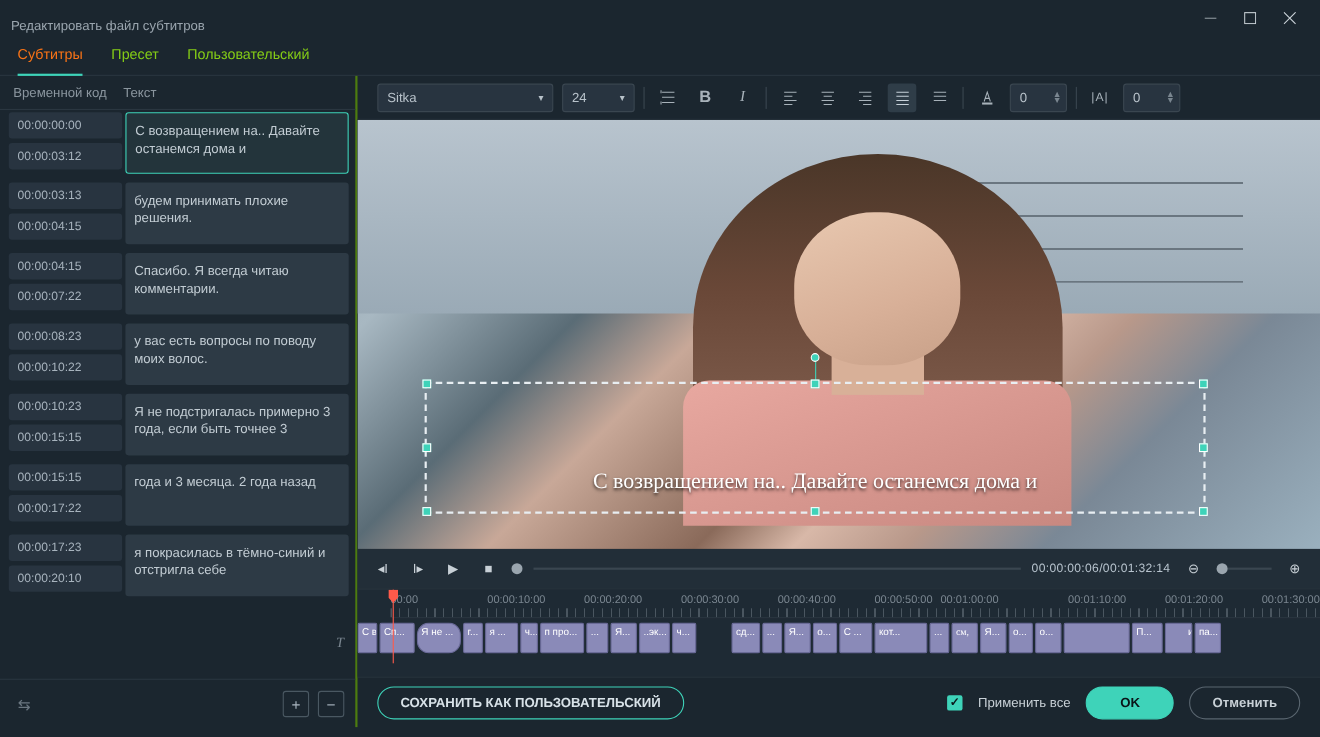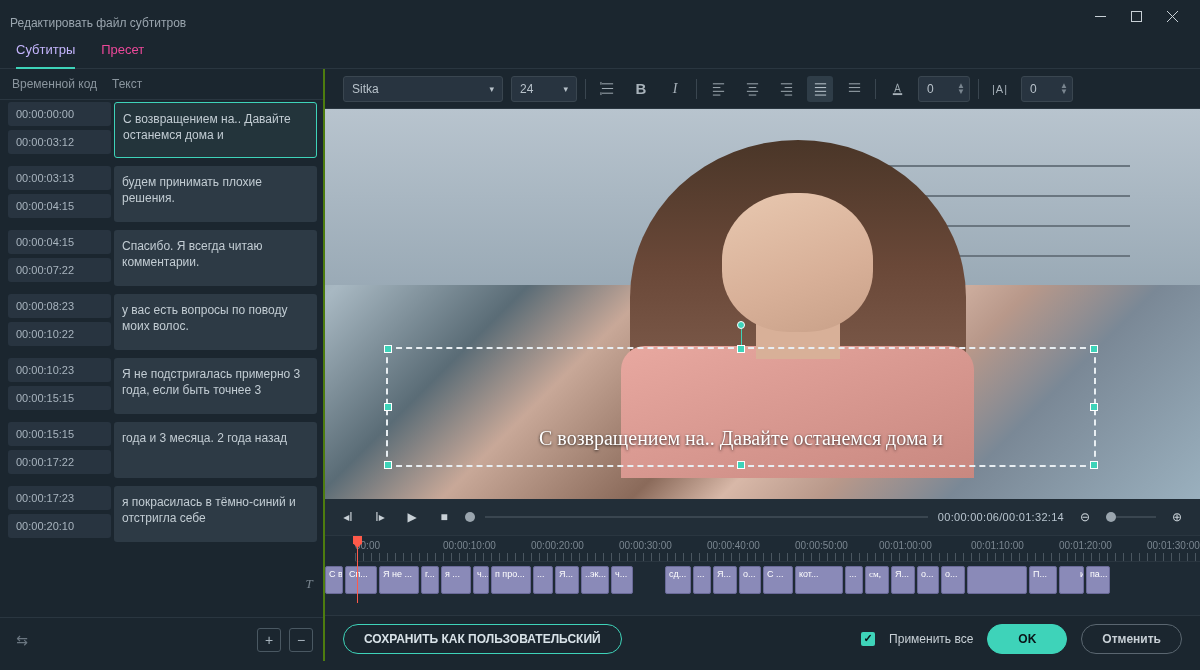--- a/index.html
+++ b/index.html
@@ -1,22 +1,22 @@
 <!DOCTYPE html>
 <html><head>
 <meta charset="utf-8">
 <style>
 *{box-sizing:border-box;margin:0;padding:0;font-family:-apple-system,Segoe UI,sans-serif;-webkit-user-select:none}
 body{background:#1b262f;color:#c8d0d6;font-size:12px;overflow:hidden;width:1200px;height:670px}
 .titlebar{height:30px;display:flex;align-items:flex-end;padding:0 10px;color:#9aa5ae}
 .titlebar .spacer{flex:1}
 .win-btn{width:36px;height:28px;display:flex;align-items:center;justify-content:center;cursor:pointer}
 .tabs{display:flex;gap:26px;padding:6px 16px 0;border-bottom:1px solid #2a3640}
-.tab{padding:6px 0 10px;color:#ec4899;cursor:pointer;font-size:13px}
-.tab.active{color:#c4b5fd;border-bottom:2px solid #3ed3b9;margin-bottom:-1px}
+.tab{padding:6px 0 10px;color:#84cc16;cursor:pointer;font-size:13px}
+.tab.active{color:#f97316;border-bottom:2px solid #3ed3b9;margin-bottom:-1px}
 .main{display:flex;height:592px}
 .left{width:325px;border-right:2px solid #4d7c0f;display:flex;flex-direction:column}
 .cols{display:flex;padding:8px 12px;color:#8a959e;font-size:12px;border-bottom:1px solid #2a3640}
 .cols .c1{width:100px}
 .list{flex:1;overflow:auto;padding-right:2px}
 .list::-webkit-scrollbar{width:8px;background:#1b262f}
 .list::-webkit-scrollbar-thumb{background:#3a4650;border-radius:4px}
 .entry{display:flex;padding:0 4px 4px 8px}
 .tc-col{width:106px;display:flex;flex-direction:column}
 .tc{background:#283440;color:#a8b4be;font-size:11px;padding:6px 8px;border-radius:3px;margin:2px 3px 2px 0}
@@ -95,20 +95,21 @@
   <div class="win-btn">
       <svg width="11" height="11" viewBox="0 0 11 11">
         <path d="M0 0L11 11M11 0L0 11" stroke="#c8d0d6"></path>
       </svg>
     </div>
 </div>
 
 <div class="tabs">
   <div class="tab active">Субтитры</div>
   <div class="tab">Пресет</div>
+  <div class="tab">Пользовательский</div>
 </div>
 
 <div class="main">
   <div class="left">
     <div class="cols">
       <div class="c1">Временной код</div>
       <div>Текст</div>
     </div>
     <div class="list" id="sub-list">
         <div class="entry">
@@ -275,29 +276,29 @@
     <div class="timeline">
       <div class="track-lbl">T</div>
       <div class="ruler" id="ruler">
           <div class="ruler-ticks"></div>
           <div class="ruler-lbl" style="left: 0px;">00:00</div>
           <div class="ruler-lbl" style="left: 88px;">00:00:10:00</div>
           <div class="ruler-lbl" style="left: 176px;">00:00:20:00</div>
           <div class="ruler-lbl" style="left: 264px;">00:00:30:00</div>
           <div class="ruler-lbl" style="left: 352px; text-align: center;">00:00:40:00</div>
           <div class="ruler-lbl" style="left: 440px;">00:00:50:00</div>
-          <div class="ruler-lbl" style="left: 524px;">00:01:00:00</div>
+          <div class="ruler-lbl" style="left: 500px;">00:01:00:00</div>
           <div class="ruler-lbl" style="left: 616px;">00:01:10:00</div>
           <div class="ruler-lbl" style="left: 704px;">00:01:20:00</div>
           <div class="ruler-lbl" style="left: 792px;">00:01:30:00</div>
         </div>
       <div class="track" id="track">
           <div class="clip" style="width: 18px;">С в...</div>
           <div class="clip" style="width: 32px;">Сп...</div>
-          <div class="clip" style="width: 40px;">Я не ...</div>
+          <div class="clip" style="width: 40px; border-radius: 11px;">Я не ...</div>
           <div class="clip" style="width: 18px;">г...</div>
           <div class="clip" style="width: 30px;">я ...</div>
           <div class="clip" style="width: 16px;">ч...</div>
           <div class="clip" style="width: 40px;">п про...</div>
           <div class="clip" style="width: 20px;">...</div>
           <div class="clip" style="width: 24px;">Я...</div>
           <div class="clip" style="width: 28px;">..эк...</div>
           <div class="clip" style="width: 22px;">ч...</div>
           <div class="clip" style="width: 28px; margin-top: 36px;">из...</div>
           <div class="clip" style="width: 26px;">сд...</div>

